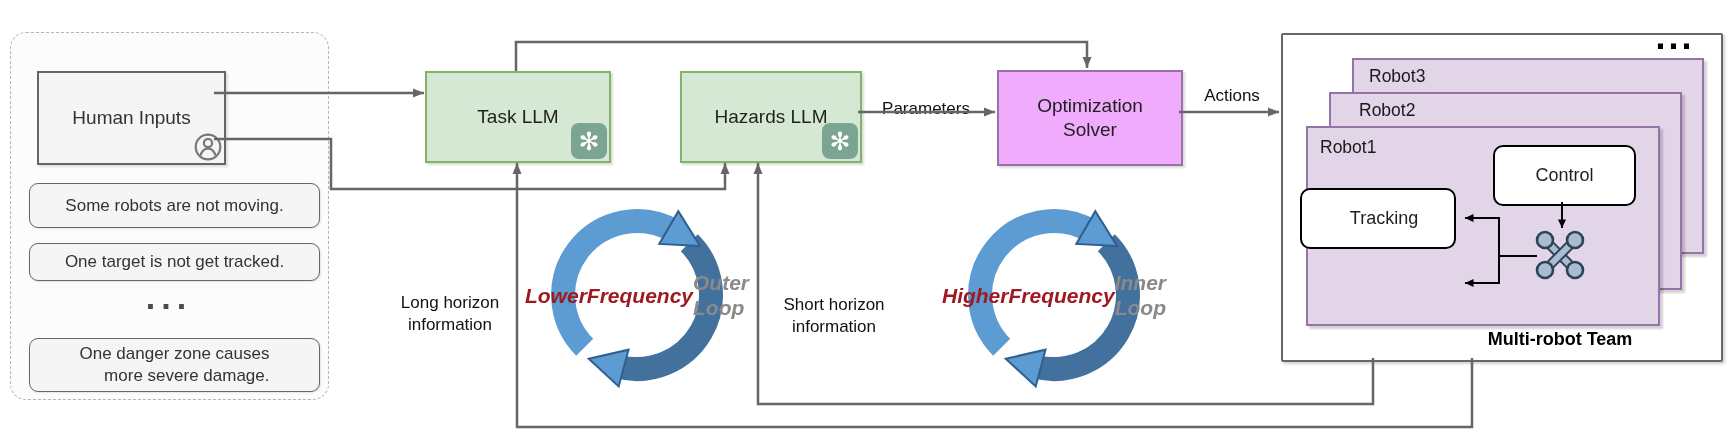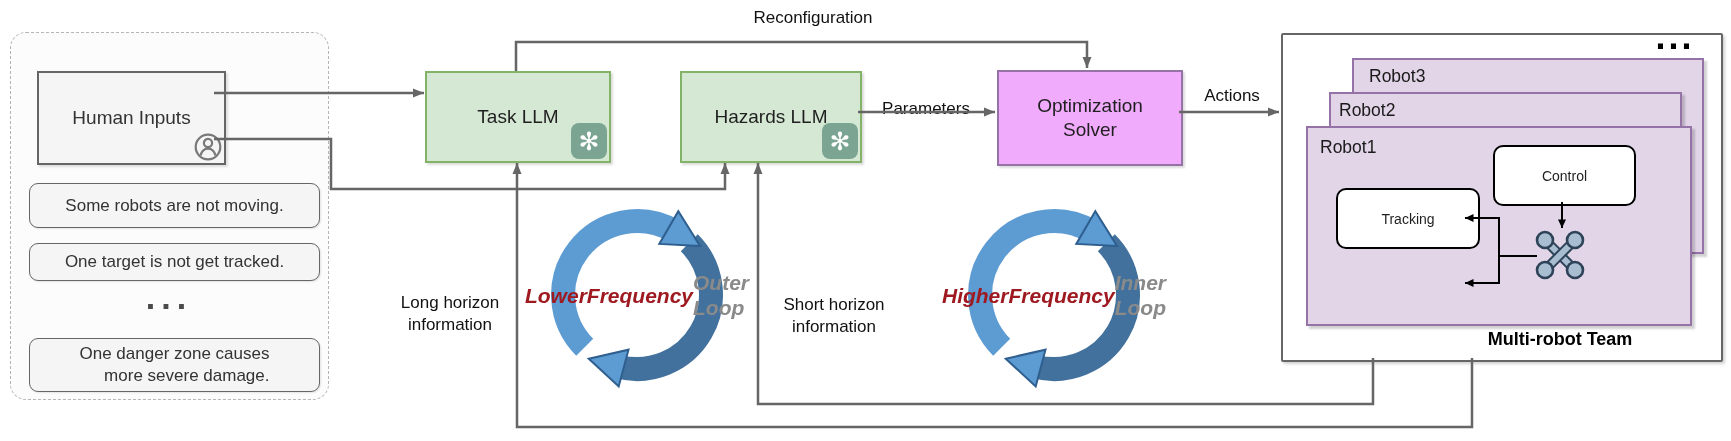--- a/index.html
+++ b/index.html
@@ -62,26 +62,26 @@
         border-radius:2px;z-index:1;box-shadow:2px 2px 3px rgba(0,0,0,.18);}
   .tdots{left:1640px;top:14px;width:70px;height:32px;display:flex;align-items:flex-end;
          justify-content:center;font-size:36px;font-weight:700;letter-spacing:3px;
          color:#000;line-height:18px;z-index:2;}
   .tcaption{left:1455px;top:329px;width:210px;text-align:center;font-size:18px;
             font-weight:700;color:#000000;z-index:2;}
   .robot{background:#e1d5e7;border:2px solid #9673a6;box-shadow:3px 3px 2px rgba(0,0,0,.18);}
   .rlabel{position:absolute;font-size:17.5px;color:#1a1a1a;}
   .r3{left:1352px;top:58px;width:348px;height:192px;z-index:2;}
   .r2{left:1329px;top:92px;width:349px;height:194px;z-index:3;}
-  .r1{left:1306px;top:126px;width:350px;height:196px;z-index:4;padding-left:32px;}
-  .r3 .rlabel{left:15px;top:6px;} .r2 .rlabel{left:8px;top:6px;} .r1 .rlabel{left:12px;top:9px;}
+  .r1{left:1306px;top:126px;width:350px;height:196px;z-index:4;}
+  .r3 .rlabel{left:15px;top:6px;} .r2 .rlabel{left:28px;top:6px;} .r1 .rlabel{left:12px;top:9px;}
   .wbox{position:absolute;background:#fff;border:2px solid #000;border-radius:10px;
-        display:flex;align-items:center;justify-content:center;font-size:14px;z-index:5;}
+        display:flex;align-items:center;justify-content:center;font-size:18px;z-index:5;}
   .control{left:1493px;top:145px;width:139px;height:57px;}
-  .tracking{left:1336px;top:188px;width:140px;height:57px;}
+  .tracking{left:1300px;top:188px;width:140px;height:57px;padding-left:12px;}
   .hazards{left:1320px;top:255px;width:140px;height:57px;}
   .drone{left:1532px;top:227px;width:56px;height:56px;z-index:5;}
 </style>
 </head>
 <body>
 
 <div class="canvas">
 
   <svg class="wires" width="1731" height="441">
     <defs>
@@ -137,21 +137,20 @@
   </div>
   <div class="abs bigbox green action">
     <span>Hazards LLM</span>
     <span class="oai">✻</span>
   </div>
   <div class="abs bigbox purple solver">
     <span class="preline">Optimization
 Solver</span>
   </div>
 
-  <div class="abs elabel recon">Reconfiguration</div>
   <div class="abs elabel params">Parameters</div>
   <div class="abs elabel acts">Actions</div>
   <div class="abs elabel longh preline">Long horizon
 information</div>
   <div class="abs elabel shorth preline">Short horizon
 information</div>
 
   <div class="abs loop loop-outer">
     <svg viewBox="0 0 200 200" width="200" height="200">
       <path d="M47.7,152.3 A74,74 0 0 1 137,35.9" fill="none" stroke="#5d9bd3" stroke-width="24"></path>

